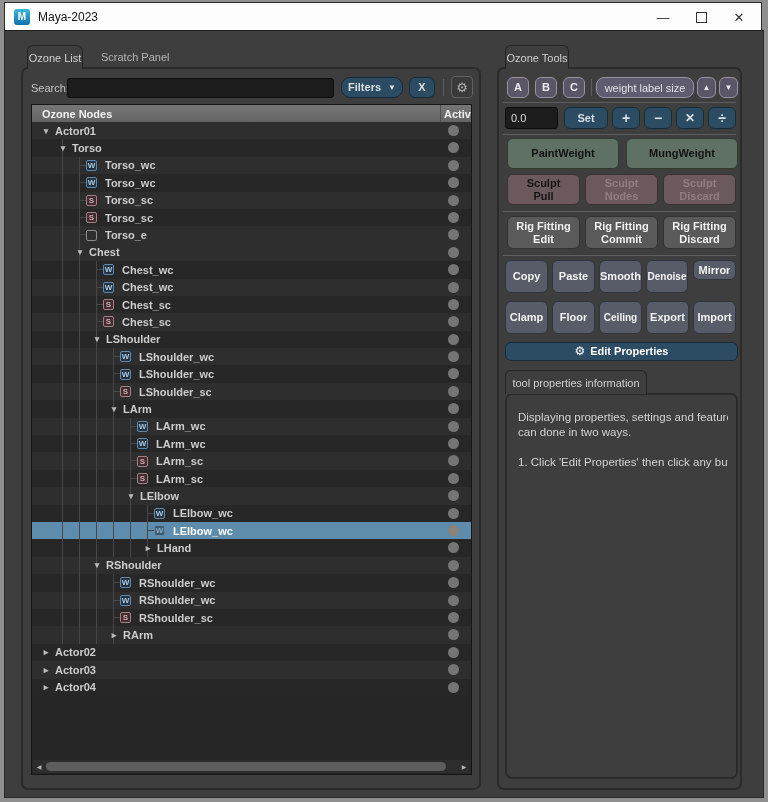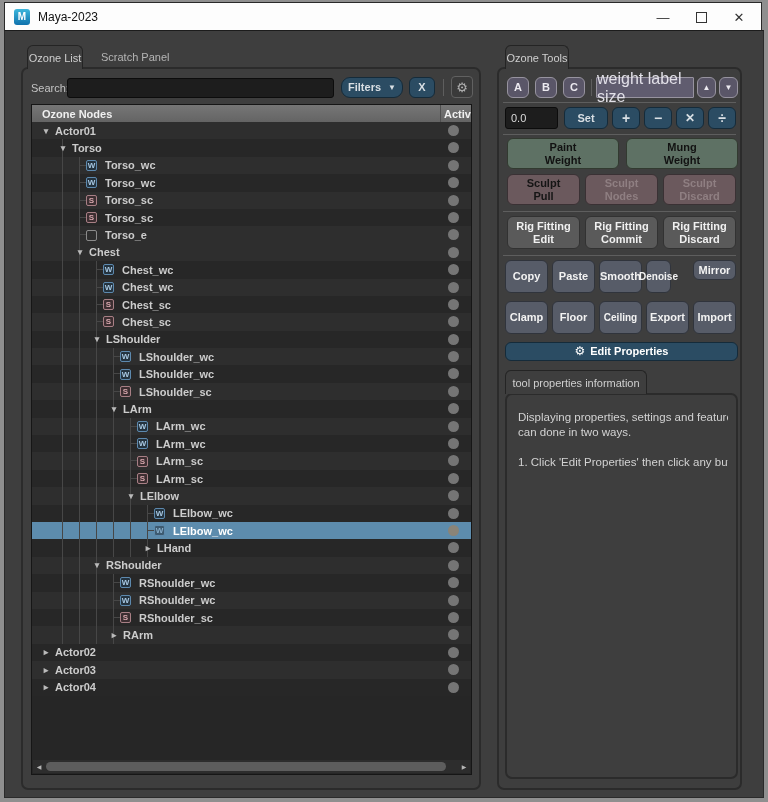--- a/index.html
+++ b/index.html
@@ -11,22 +11,22 @@
   .maxbox{width:9px;height:9px;border:1.5px solid #333}
   .content{position:absolute;left:4px;top:30px;width:758px;height:766px;background:#3e3e3e;border:1px solid #2a2a2a;border-top:1px solid #1c1c1c;box-sizing:content-box}
   .tab{position:absolute;background:#3e3e3e;border:1px solid #242424;border-bottom:none;border-radius:6px 6px 0 0;display:flex;align-items:center;justify-content:center;font-size:11px;color:#cfcfcf;z-index:3;box-sizing:border-box}
   .flattab{position:absolute;display:flex;align-items:center;font-size:11px;color:#b5b5b5}
   .group{position:absolute;border:2px solid #2b2b2b;border-radius:7px;background:#3e3e3e;box-sizing:border-box;z-index:1}
   .lbl{position:absolute;display:flex;align-items:center;font-size:11px;color:#c3c3c3}
   .inp{position:absolute;background:#1d1d1d;border:1px solid #0c0c0c;border-radius:3px;color:#dcdcdc;font-size:11px;display:flex;align-items:center;padding-left:5px;box-sizing:border-box}
   .btn{position:absolute;display:flex;align-items:center;justify-content:center;font-weight:700;font-size:11px;border-radius:6px;box-sizing:border-box;line-height:13px;text-align:center}
   .blue{background:#2b4c63;border:1px solid #152b3a;color:#d9dfe4}
   .purple{background:#5a5668;border:1px solid #97939f;color:#eceaf0}
-  .pfield{position:absolute;background:#605c6f;border:1px solid #97939f;border-radius:1px;color:#e2e0e8;font-size:16px;display:flex;align-items:center;justify-content:center;box-sizing:border-box}
-  .green{background:#5e7164;border:1px solid #323a30;color:#121212;flex-direction:column}
+  .pfield{position:absolute;background:#605c6f;border:1px solid #97939f;border-radius:8px;color:#e2e0e8;font-size:11px;display:flex;align-items:center;justify-content:center;box-sizing:border-box}
+  .green{background:#5e7164;border:1px solid #323a30;color:#121212;}
   .mauve{background:#6b595d;border:1px solid #3a3134;color:#151515;flex-direction:column}
   .mauve.dis{color:#8f7f82}
   .rig{background:#5a5a5a;border:1px solid #323232;color:#f0f0f0;flex-direction:column}
   .slate{background:#575c68;border:1px solid #30343c;color:#f2f2f2}
   .hsep{position:absolute;height:1px;background:#5e5e5e}
   .vsep{position:absolute;width:1px;background:#5e5e5e}
   .gearbtn{background:#3a3a3a;border:1px solid #616161;border-radius:4px;color:#b0b0b0;font-size:13px;font-weight:400}
   .tree{position:absolute;left:26px;top:73px;width:441px;height:671px;background:#262626;border:1px solid #161616;box-sizing:border-box;overflow:hidden}
   .thead{position:relative;height:17px;background:linear-gradient(#767676,#646464);display:flex;align-items:center;font-size:11px;font-weight:700;color:#f0f0f0}
   .thead .hname{margin-left:10px}
@@ -502,21 +502,21 @@
   <div class="btn rig" style="left:658px;top:185px;width:73px;height:33px;z-index:2">
     <span>Rig Fitting</span>
       <span>Discard</span>
   </div>
 
   <div class="hsep" style="left:498px;top:224px;width:233px;z-index:2"></div>
 
   <div class="btn slate" style="left:500px;top:229px;width:43px;height:33px;z-index:2">Copy</div>
   <div class="btn slate" style="left:547px;top:229px;width:43px;height:33px;z-index:2">Paste</div>
   <div class="btn slate" style="left:594px;top:229px;width:43px;height:33px;z-index:2">Smooth</div>
-  <div class="btn slate" style="left:641px;top:229px;width:25px;height:33px;font-size:10px;z-index:2">Denoise</div>
+  <div class="btn slate" style="left:641px;top:229px;width:42px;height:33px;font-size:10px;z-index:2">Denoise</div>
   <div class="btn slate" style="left:688px;top:229px;width:43px;height:20px;z-index:2">Mirror</div>
 
   <div class="btn slate" style="left:500px;top:270px;width:43px;height:33px;z-index:2">Clamp</div>
   <div class="btn slate" style="left:547px;top:270px;width:43px;height:33px;z-index:2">Floor</div>
   <div class="btn slate" style="left:594px;top:270px;width:43px;height:33px;font-size:10px;z-index:2">Ceiling</div>
   <div class="btn slate" style="left:641px;top:270px;width:43px;height:33px;z-index:2">Export</div>
   <div class="btn slate" style="left:688px;top:270px;width:43px;height:33px;z-index:2">Import</div>
 
   <div class="btn blue" style="left:500px;top:311px;width:233px;height:19px;color:#fff;z-index:2">
     <span class="gearglyph">⚙</span>

